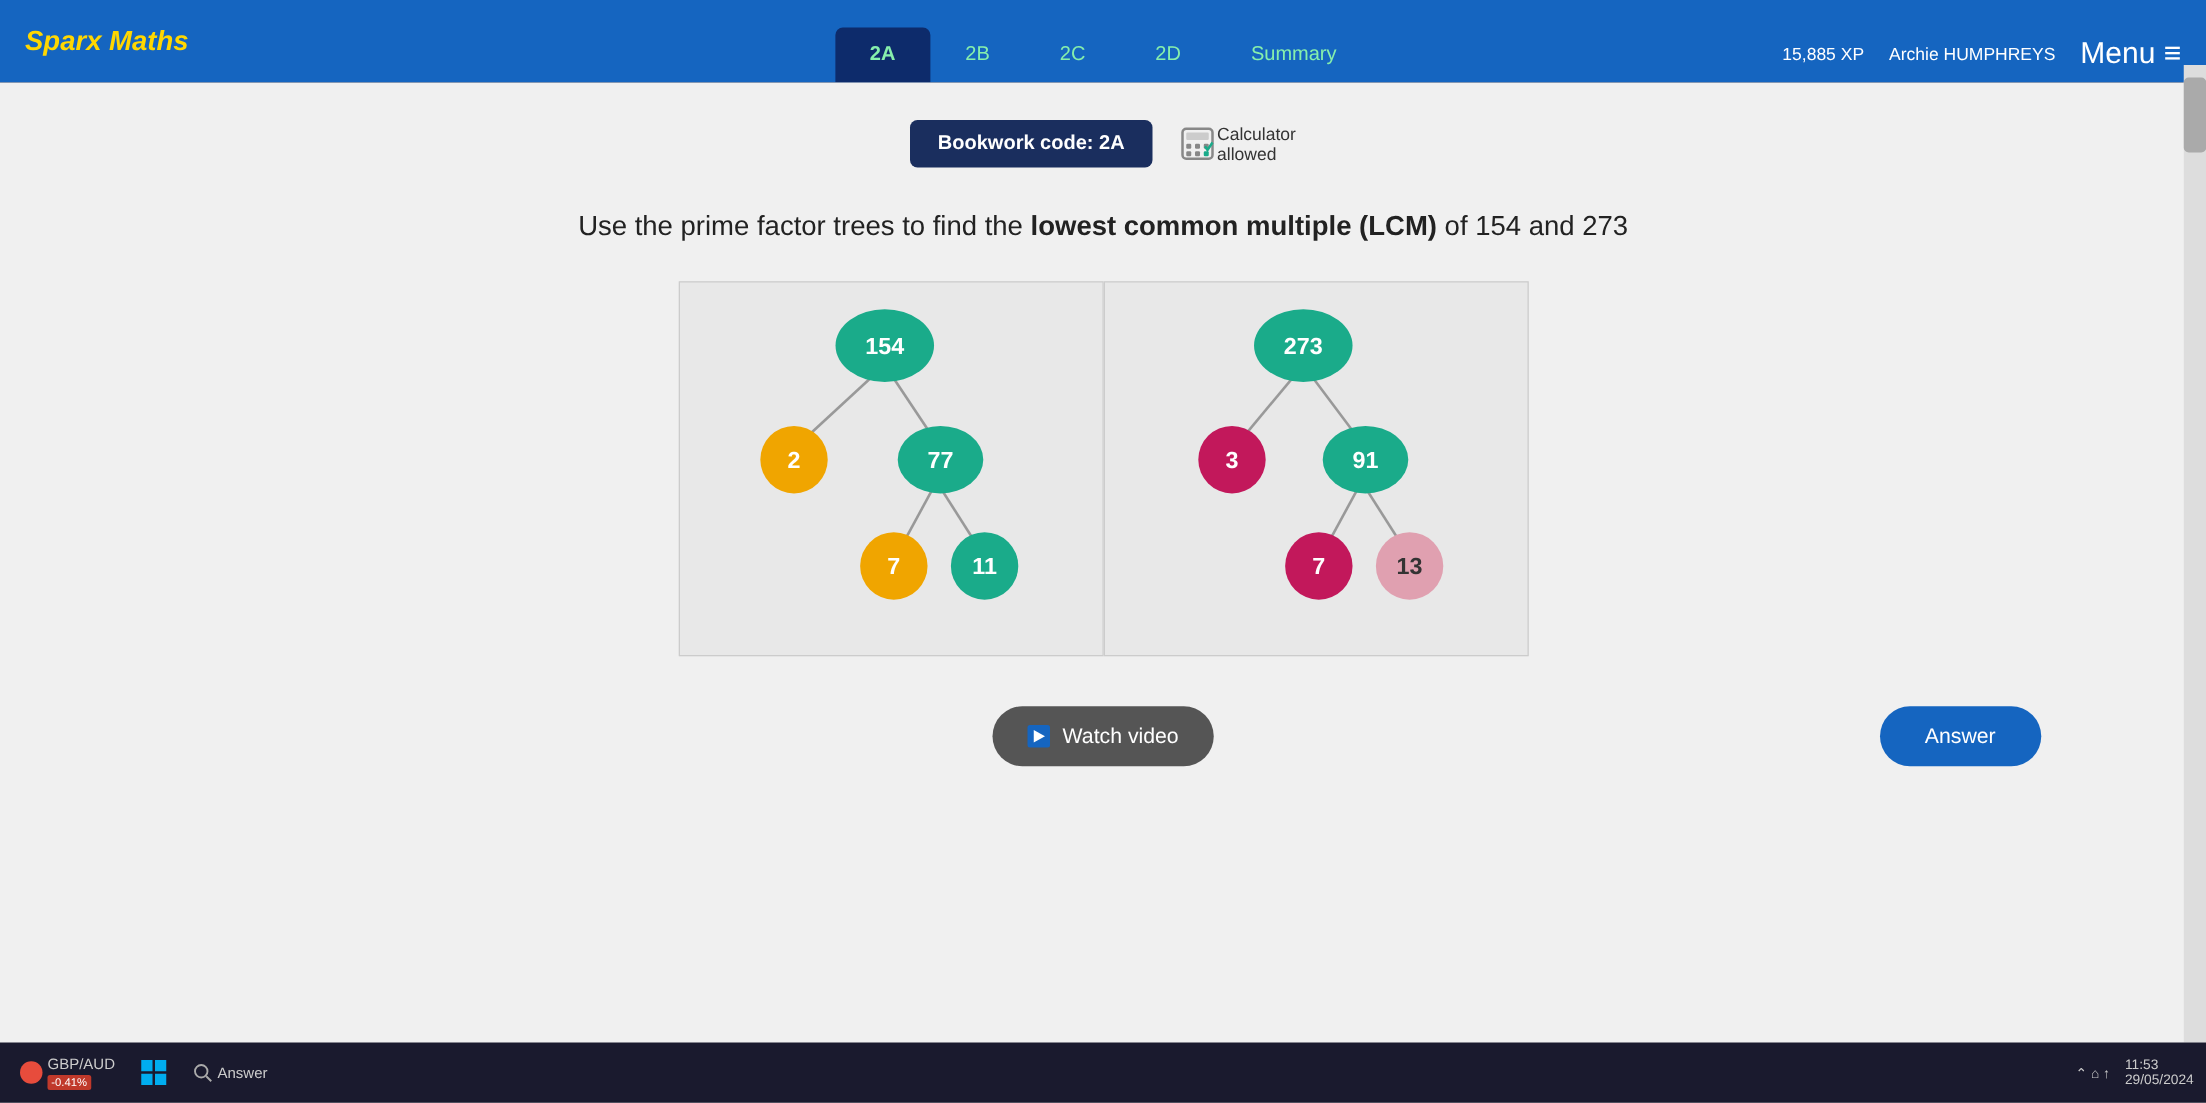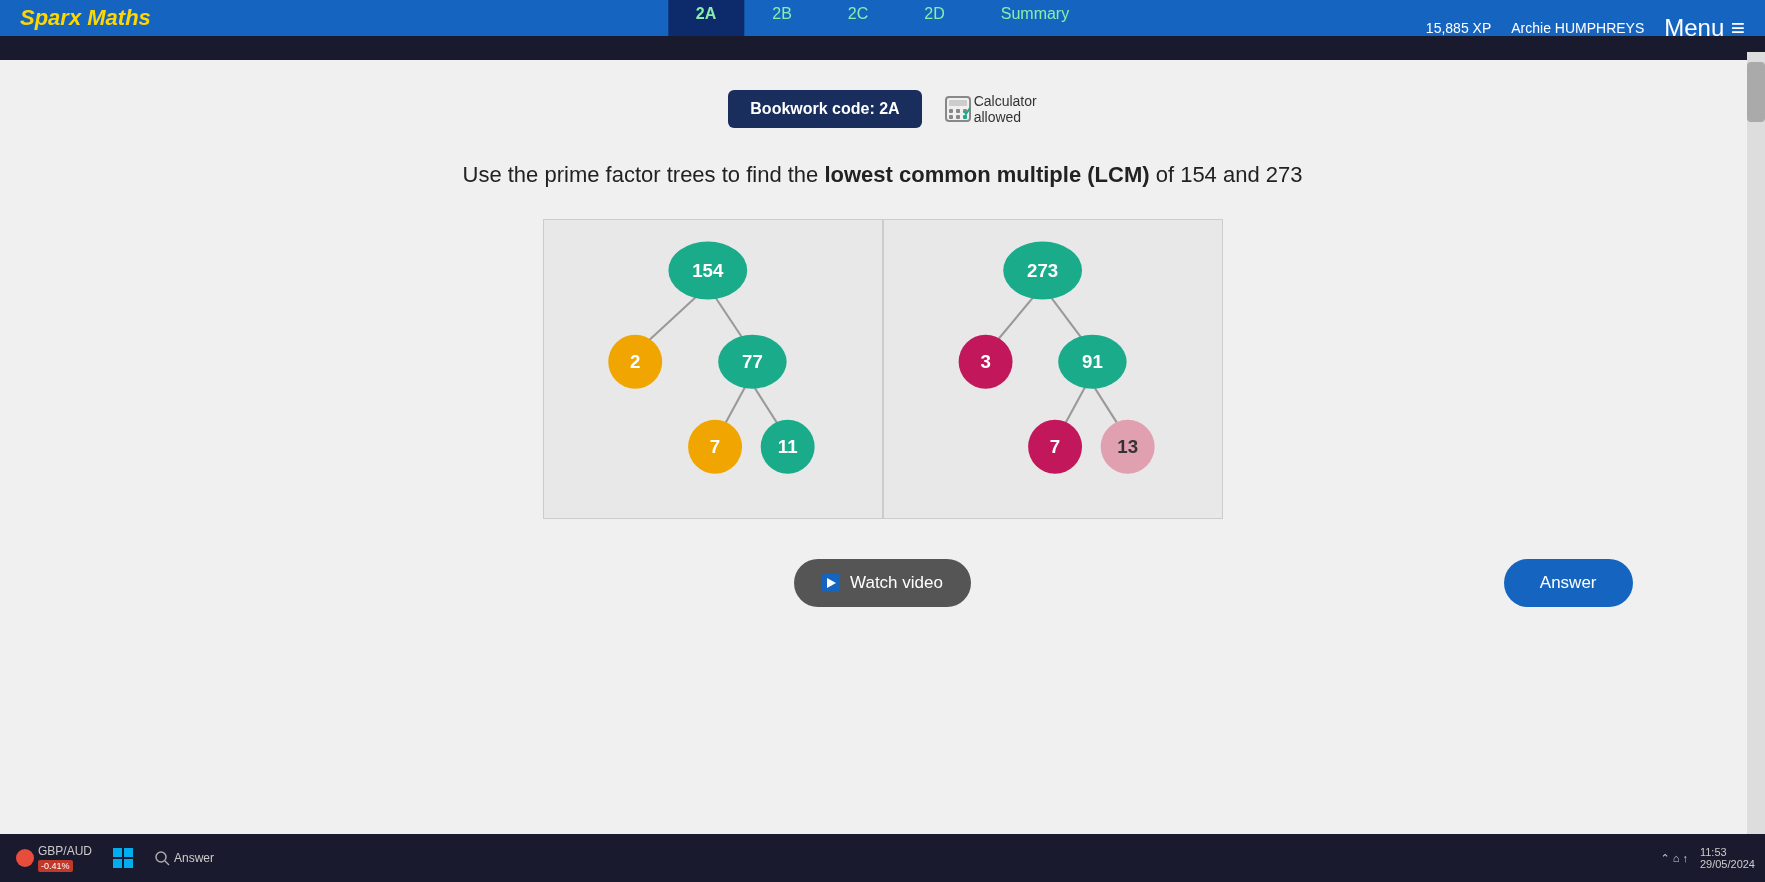--- a/index.html
+++ b/index.html
@@ -9,21 +9,21 @@
       font-family: Arial, sans-serif;
       background: #1a1a2e;
       overflow: hidden;
       position: relative;
     }
 
     
     .top-bar {
       width: 100%;
       background: #1565c0;
-      height: 36px;
+      height: 66px;
       display: flex;
       align-items: center;
       padding: 0 20px;
       position: relative;
     }
     .logo {
       color: white;
       font-size: 22px;
       font-weight: bold;
       font-style: italic;
@@ -71,21 +71,20 @@
     
     .main-content {
       background: #f0f0f0;
       width: 100%;
       height: calc(882px - 52px - 48px);
       display: flex;
       flex-direction: column;
       align-items: center;
       padding: 30px 40px;
       position: relative;
-      margin-top: 24px;
     }
 
     .bookwork-bar {
       display: flex;
       align-items: center;
       gap: 20px;
       margin-bottom: 30px;
     }
     .bookwork-code {
       background: #1a2e5e;

